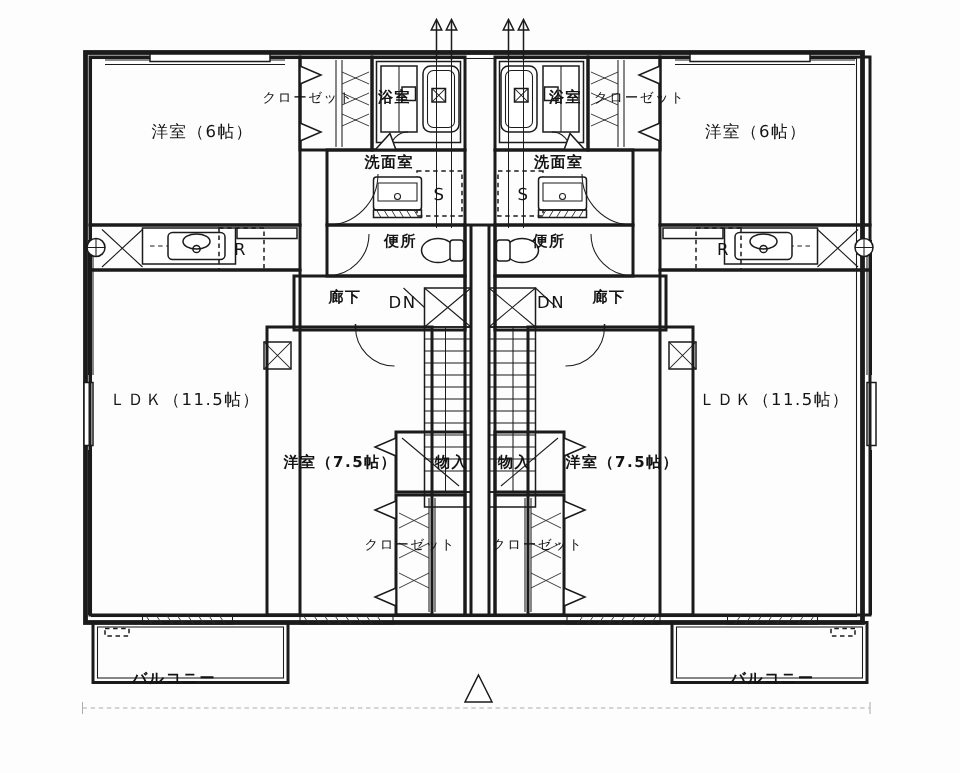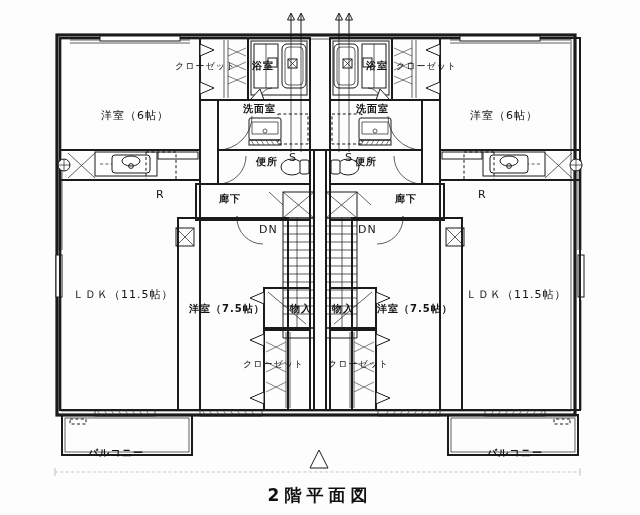--- a/index.html
+++ b/index.html
@@ -5,21 +5,21 @@
   html,body{margin:0;padding:0;background:#ffffff;}
   body{
     width:640px;height:515px;overflow:hidden;
     font-family:"DejaVu Sans","Liberation Sans",sans-serif;
     color:#1a1a1a;position:relative;
   }
   #stage{position:absolute;left:0;top:0;width:640px;height:515px;background:#fdfdfd;}
   .lbl{position:absolute;white-space:nowrap;line-height:1;letter-spacing:1px;color:#141414;}
   .lbl.sm{font-size:9px;}
   .lbl.md{font-size:10px;font-weight:bold;}
-  .lbl.bg{font-size:11px;margin-top:28px;}
+  .lbl.bg{font-size:11px;}
   .title{
     position:absolute;left:0;right:0;text-align:center;
     font-size:17px;font-weight:bold;letter-spacing:5px;color:#101010;
   }
   svg{position:absolute;left:0;top:0;}
   .w{fill:none;stroke:#1b1b1b;}
   .w1{stroke-width:1;}
   .w2{stroke-width:2;}
   .w3{stroke-width:3.2;}
   .thin{stroke-width:.7;}
@@ -493,15 +493,14 @@
 
   <div class="lbl md" style="left:88px;top:448px;">バルコニー</div>
   <div class="lbl md" style="left:487px;top:448px;">バルコニー</div>
 
   <div class="lbl bg" style="left:289px;top:124px;">S</div>
   <div class="lbl bg" style="left:345px;top:124px;">S</div>
 
   <div class="lbl bg" style="left:156px;top:161px;">R</div>
   <div class="lbl bg" style="left:478px;top:161px;">R</div>
 
-  <div class="title" style="top:484px;">2階平面図</div>
 
 </div>
 
 </body></html>

